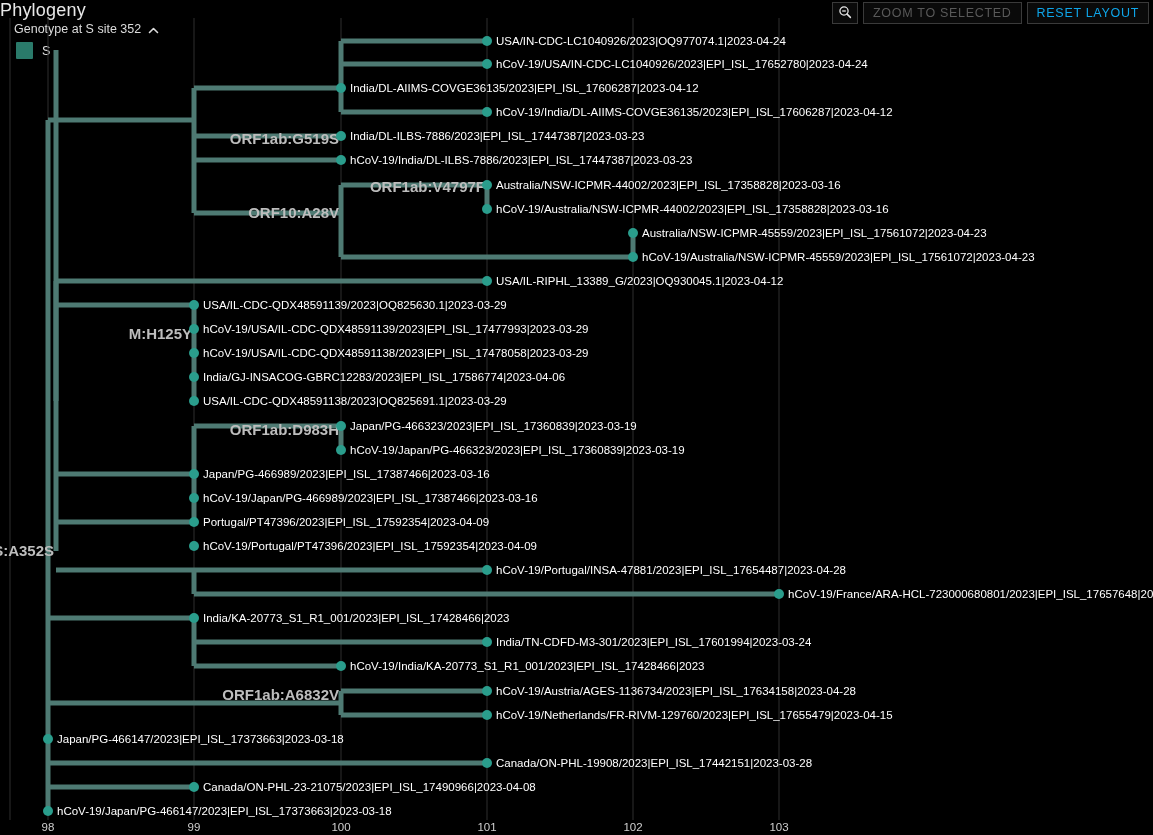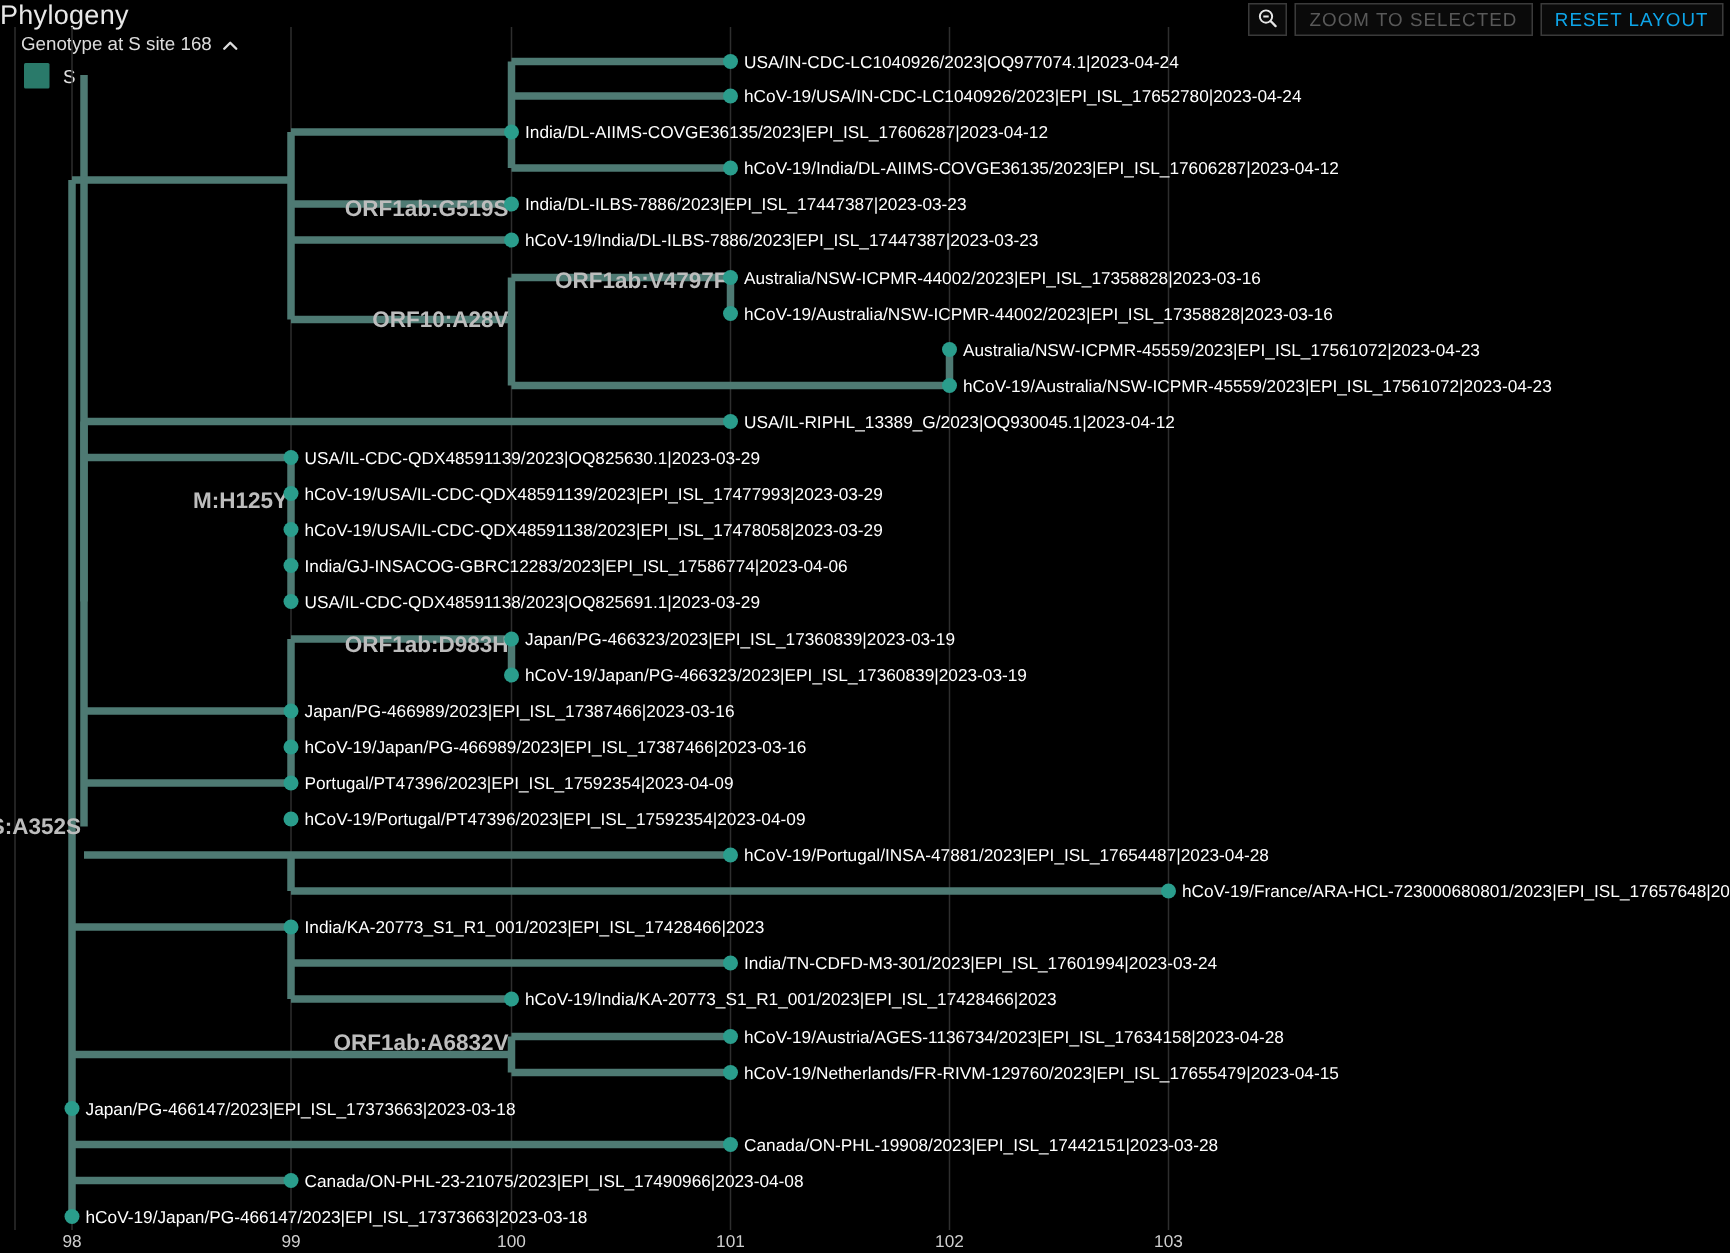--- a/index.html
+++ b/index.html
@@ -118,21 +118,21 @@
     font-size: 11.5px;
     text-anchor: middle;
   }
 </style>
 </head>
 <body>
 
 <div id="panel-title">Phylogeny</div>
 
 <div id="legend-title-row">
-  <span>Genotype at S site 168</span>
+  <span>Genotype at S site 352</span>
   <span id="legend-caret">
     <svg width="13" height="13" viewBox="0 0 13 13" aria-hidden="true">
       <path d="M2.5 8.5 L6.5 4.5 L10.5 8.5" stroke="#dcdcdc" stroke-width="1.6" fill="none" stroke-linecap="round" stroke-linejoin="round"></path>
     </svg>
   </span>
 </div>
 
 <div id="legend-entries">
   <span class="legend-swatch" id="legend-swatch-0" style="background: rgb(42, 122, 106);"></span>
   <span>S</span>

